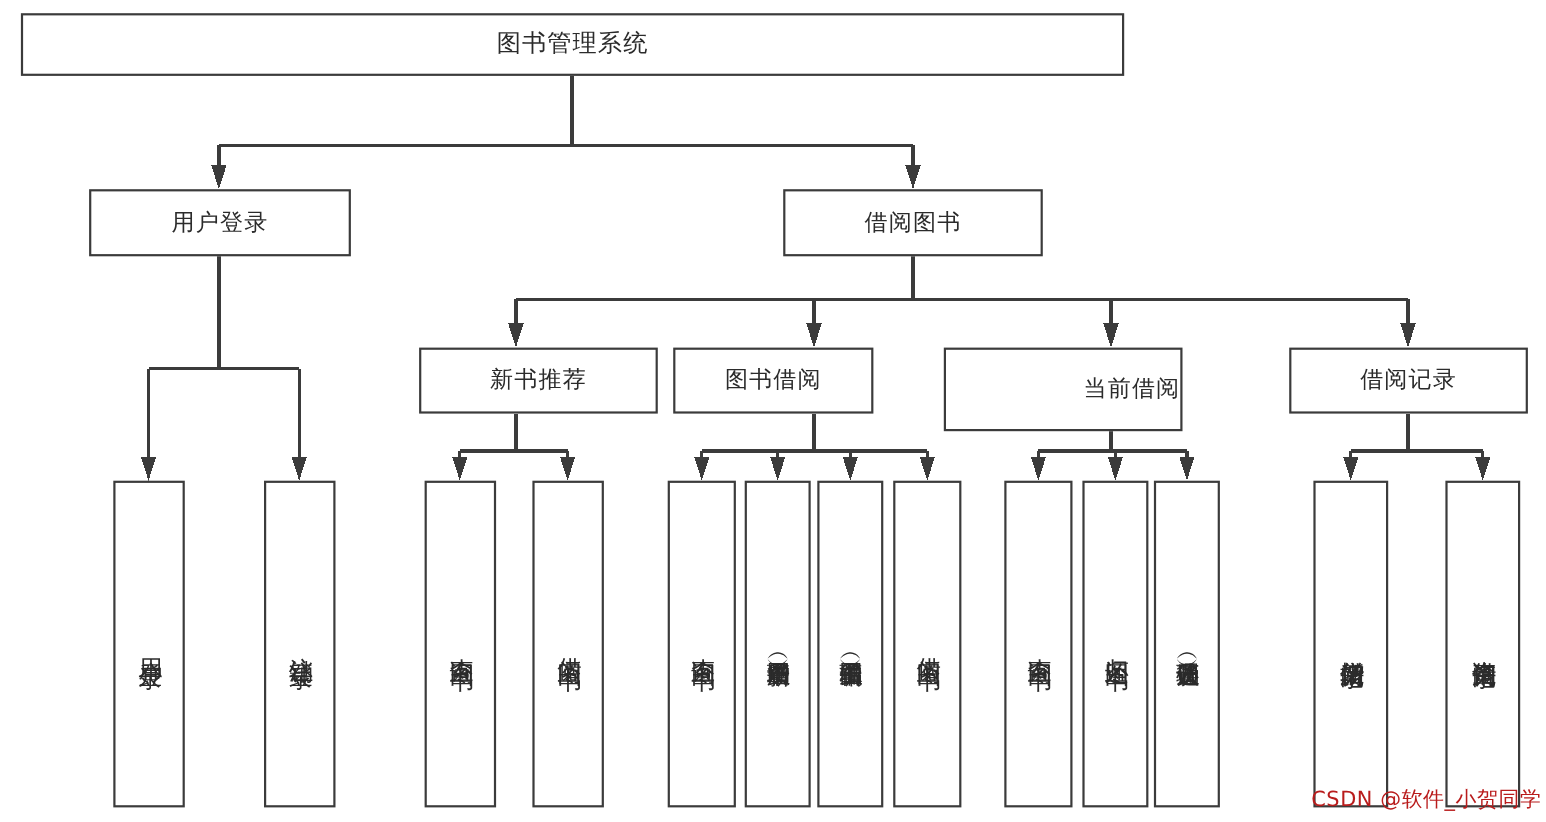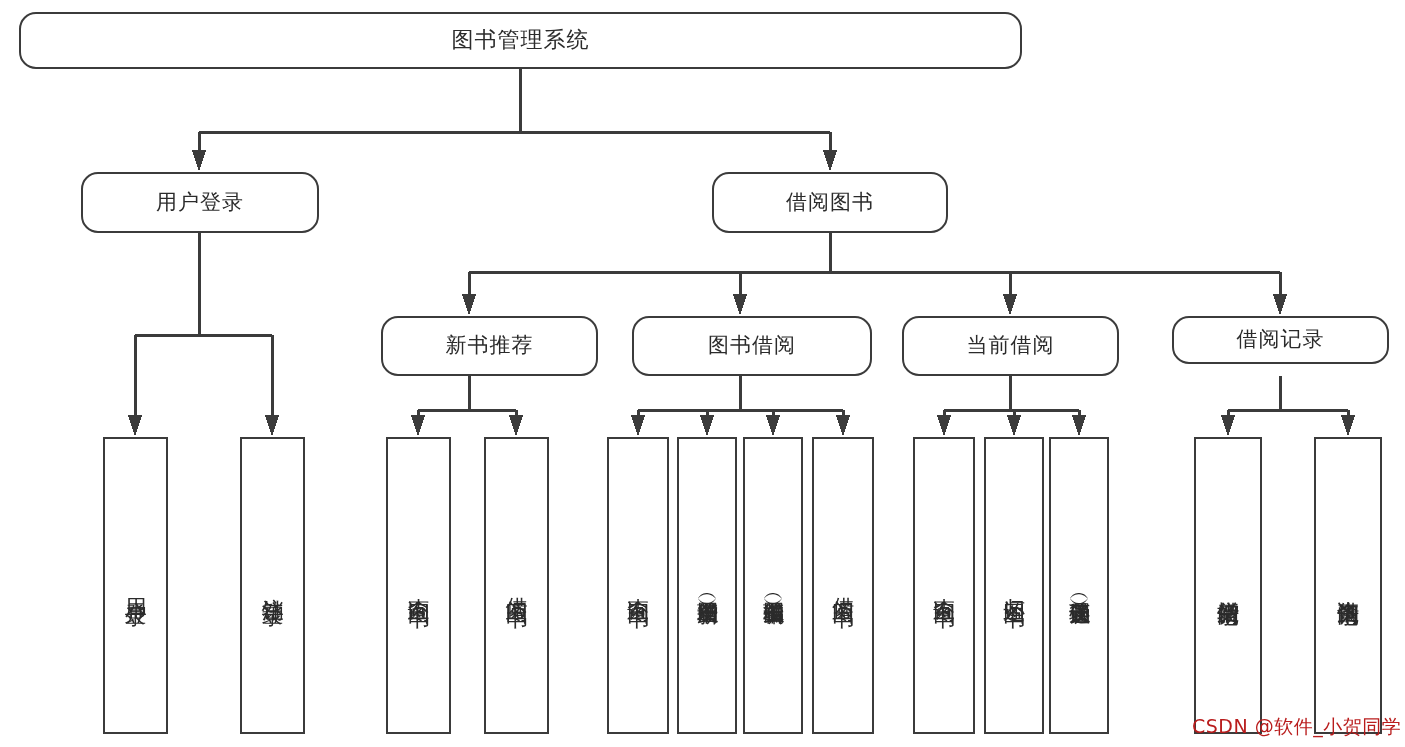--- a/index.html
+++ b/index.html
@@ -20,21 +20,20 @@
     display:flex;
     align-items:center;
     justify-content:center;
     color:#2b2b2b;
     line-height:1.12;
   }
   .node-box.horiz{
     font-size:21px;
     letter-spacing:1px;
     padding:0 0;
-    border-radius:17px;
   }
   .node-box.root{ font-size:22px; }
   .node-box.vert{
     writing-mode:vertical-rl;
     text-orientation:upright;
     font-size:22px;
     letter-spacing:3px;
     padding:6px 0;
     text-align:center;
     white-space:nowrap;
@@ -118,27 +117,27 @@
       </div>
       <div class="node-box horiz" style="left: 81px; top: 172px; width: 238px; height: 61px;">
         <span class="node-label">用户登录</span>
       </div>
       <div class="node-box horiz" style="left: 712px; top: 172px; width: 236px; height: 61px;">
         <span class="node-label">借阅图书</span>
       </div>
       <div class="node-box horiz" style="left: 361px; top: 316px; width: 217px; height: 60px; margin-left: 20px;">
         <span class="node-label">新书推荐</span>
       </div>
-      <div class="node-box horiz" style="left: 632px; top: 316px; width: 240px; height: 60px;">
+      <div class="node-box horiz" style="left: 612px; top: 316px; width: 182px; height: 60px;">
         <span class="node-label">图书借阅</span>
       </div>
-      <div class="node-box horiz" style="left: 902px; top: 316px; width: 217px; height: 60px;">
+      <div class="node-box horiz" style="left: 858px; top: 316px; width: 217px; height: 76px; justify-content: flex-end;">
         <span class="node-label">当前借阅</span>
       </div>
-      <div class="node-box horiz" style="left: 1172px; top: 316px; width: 217px; height: 48px;">
+      <div class="node-box horiz" style="left: 1172px; top: 316px; width: 217px; height: 60px;">
         <span class="node-label">借阅记录</span>
       </div>
       <div class="node-box vert" style="left: 103px; top: 437px; width: 65px; height: 297px;">
         <span class="node-label">用户登录</span>
       </div>
       <div class="node-box vert" style="left: 240px; top: 437px; width: 65px; height: 297px;">
         <span class="node-label">注销登录</span>
       </div>
       <div class="node-box vert" style="left: 386px; top: 437px; width: 65px; height: 297px;">
         <span class="node-label">查询图书</span>

